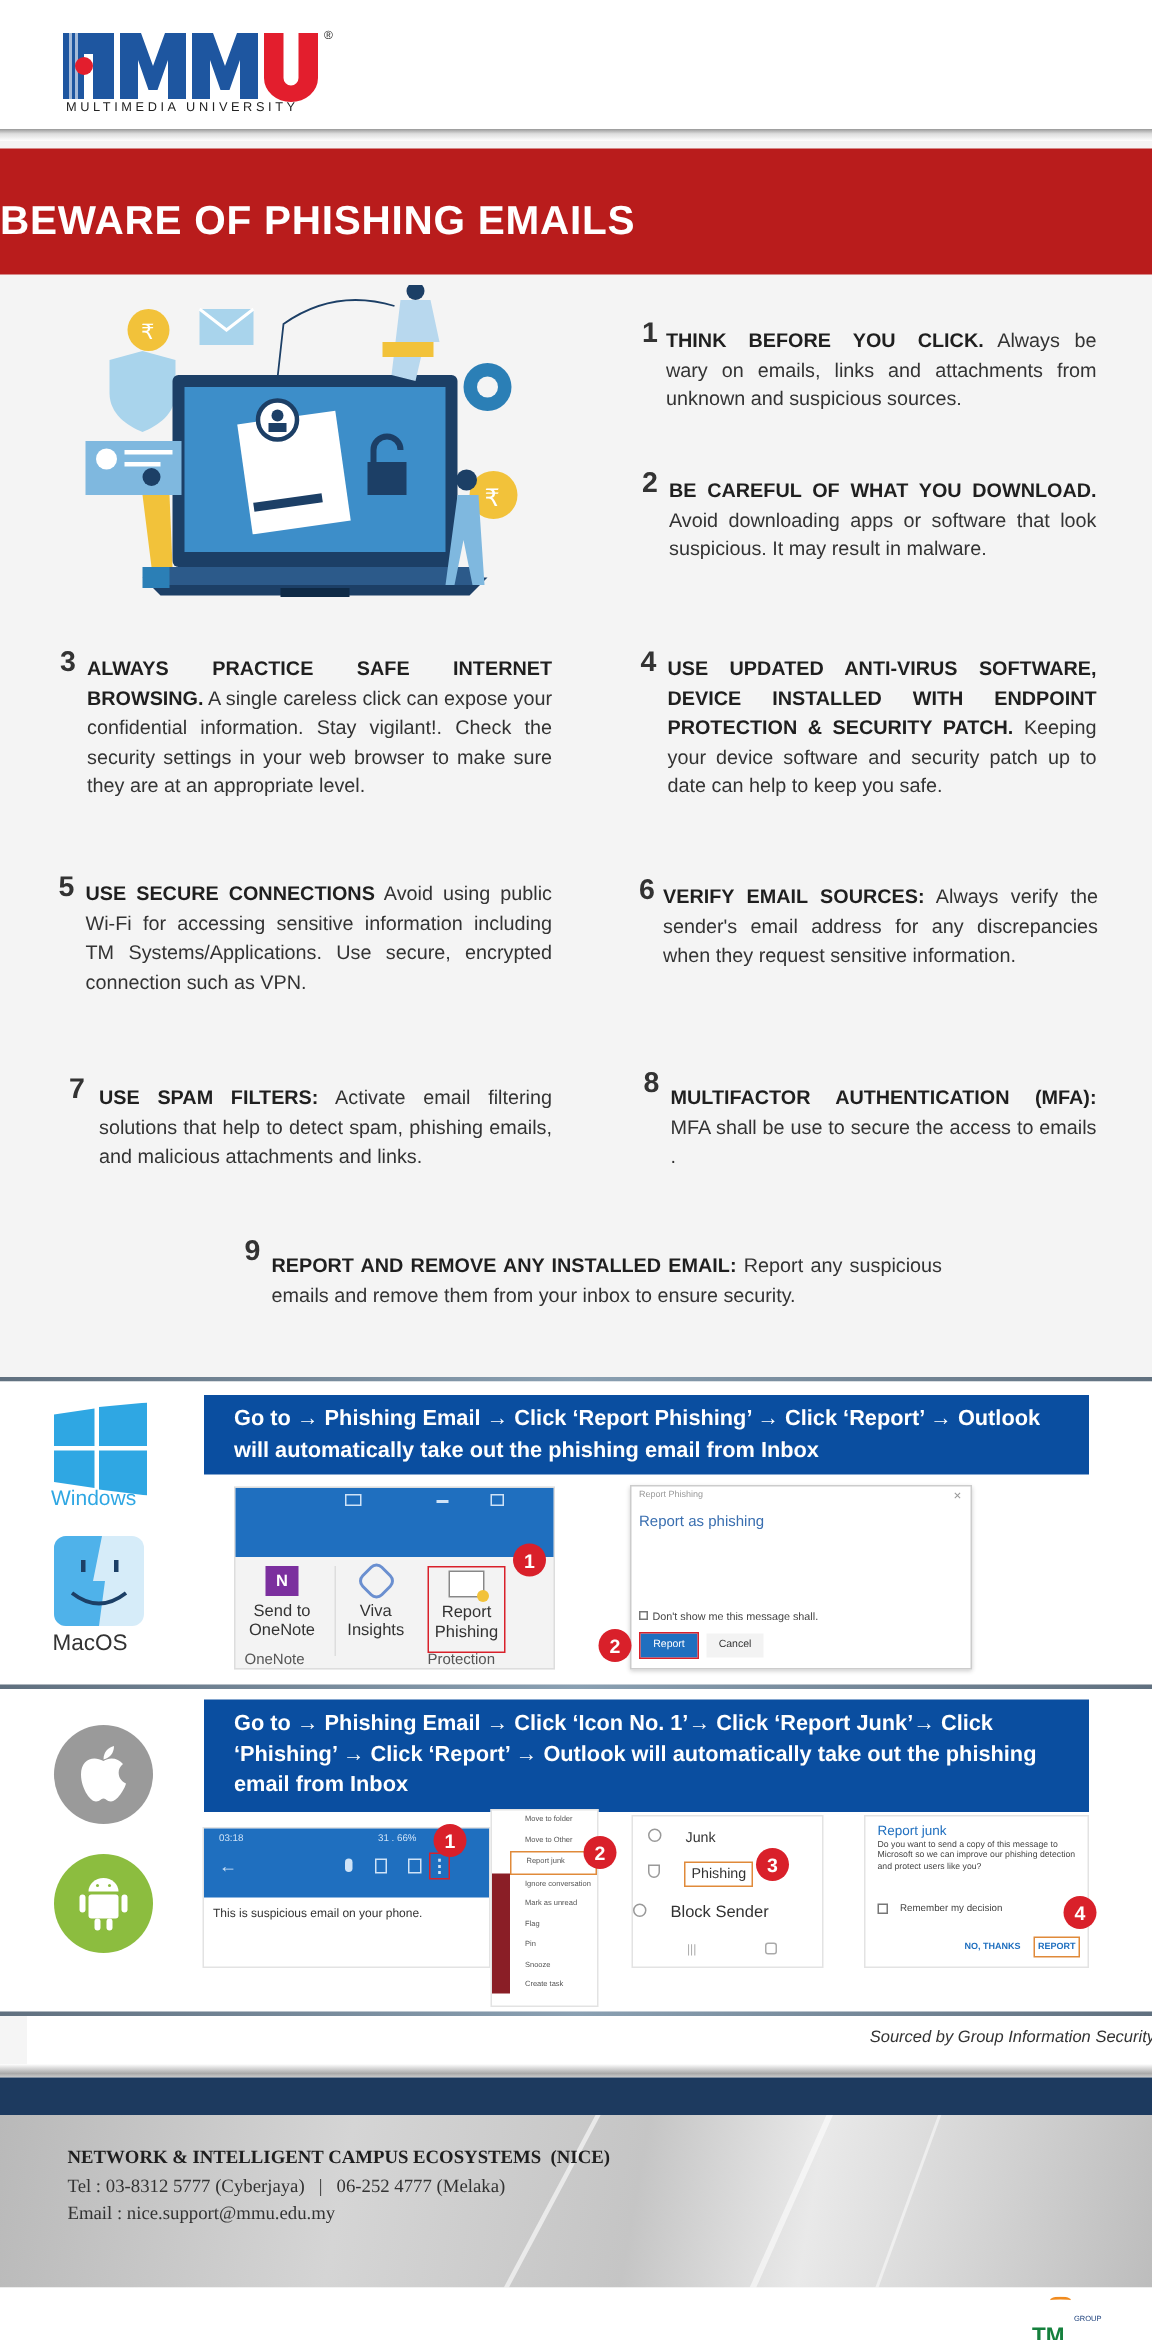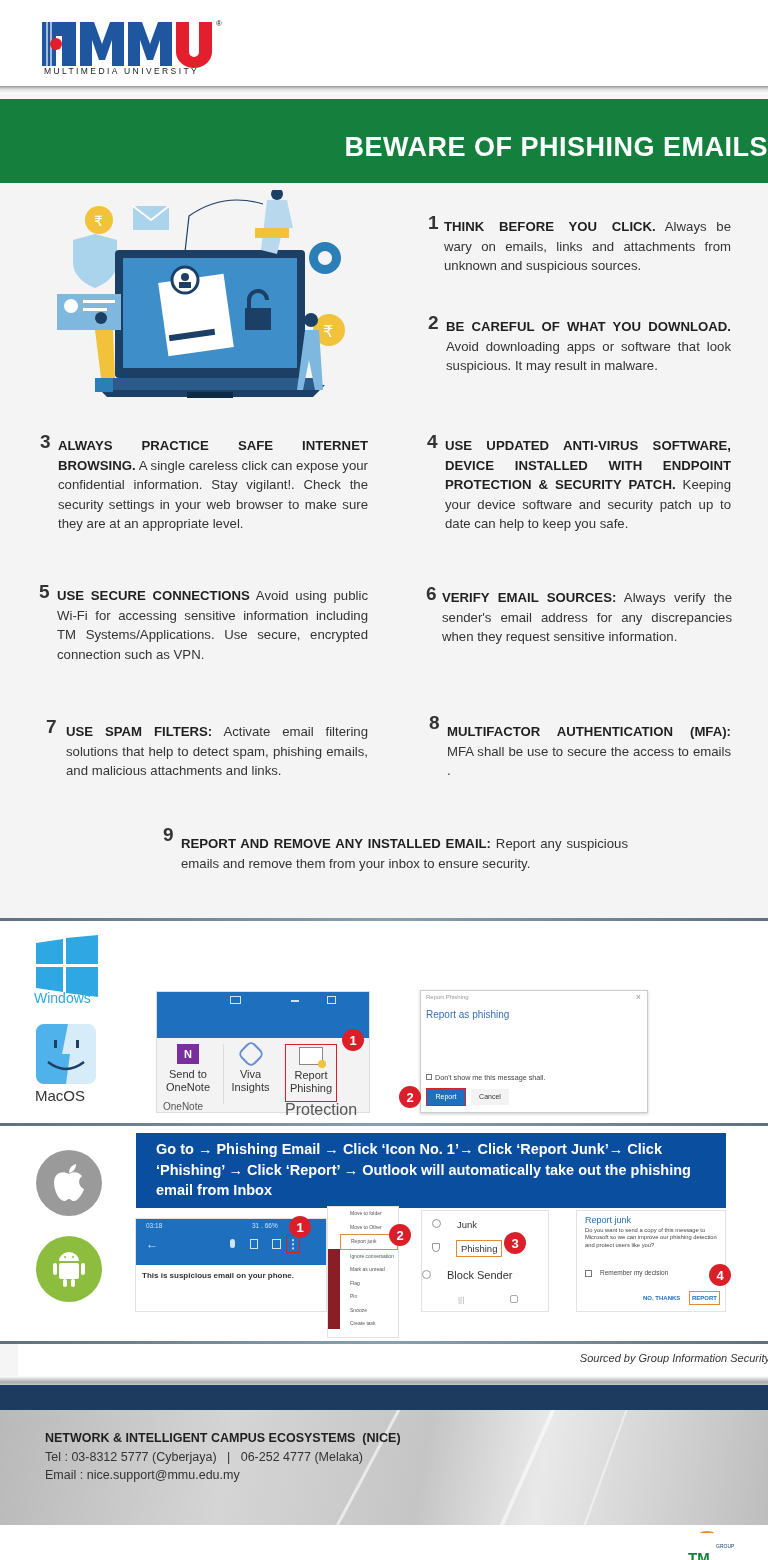--- a/index.html
+++ b/index.html
@@ -1,36 +1,36 @@
 <!DOCTYPE html>
 <html><head>
 <meta charset="utf-8">
 <style>
   * { box-sizing: border-box; margin: 0; padding: 0; }
   body { width: 768px; height: 1560px; background: #f5f5f5; font-family: "Liberation Sans", sans-serif; color: #2a2a2a; position: relative; overflow: hidden; }
   .header { position: absolute; left: 0; top: 0; width: 768px; height: 90px; background: #fff; }
   .logo { position: absolute; left: 40px; top: 14px; width: 200px; height: 64px; }
   .logo-sub { position: absolute; left: 44px; top: 66px; font-size: 8.5px; letter-spacing: 2.4px; color: #222; }
   .header-shadow { position: absolute; left: 0; top: 86px; width: 768px; height: 8px; background: linear-gradient(to bottom, #999 0, #ddd 40%, #fff 100%); }
-  .banner { position: absolute; left: 0; top: 99px; width: 768px; height: 96px; background: #15803d; display: flex; align-items: center; justify-content: flex-end; }
+  .banner { position: absolute; left: 0; top: 99px; width: 768px; height: 96px; background: #b91c1c; display: flex; align-items: center; justify-content: flex-start; }
   .banner h1 { color: #fff; font-size: 27px; font-weight: bold; letter-spacing: 0.5px; }
   .content { position: absolute; left: 0; top: 183px; width: 768px; height: 735px; background: #f4f4f4; }
   .illus { position: absolute; left: 55px; top: 190px; width: 310px; height: 220px; }
   .tip { position: absolute; font-size: 13.2px; line-height: 19.5px; color: #333; text-align: justify; }
   .tip .num { position: absolute; font-size: 19px; font-weight: bold; color: #333; }
   .tip .head { font-weight: bold; color: #1f1f1f; }
   .sep { position: absolute; left: 0; width: 768px; height: 3px; background: linear-gradient(to right, #60707f, #8aa0b2 50%, #60707f); }
   .os-panel { position: absolute; left: 0; width: 768px; background: #fff; }
   .instr { position: absolute; background: #0a4ea0; color: #fff; font-size: 14.5px; font-weight: bold; line-height: 20.5px; padding: 6px 20px; }
   .badge { position: absolute; width: 22px; height: 22px; border-radius: 50%; background: #d9202a; color: #fff; font-size: 13px; font-weight: bold; display: flex; align-items: center; justify-content: center; }
   .shot { position: absolute; background: #fff; }
   .footer { position: absolute; left: 0; top: 1385px; width: 768px; height: 140px; }
   .footer-dark { position: absolute; left: 0; top: 0; width: 768px; height: 25px; background: #1d3a5f; }
   .footer-grad { position: absolute; left: 0; top: 25px; width: 768px; height: 115px; background: linear-gradient(100deg, #b9b9b9 0%, #d5d5d5 30%, #c5c5c5 55%, #e9e9e9 70%, #bdbdbd 100%); overflow: hidden; }
-  .footer-text { position: absolute; left: 45px; top: 44px; font-size: 12.5px; color: #333; line-height: 18.5px; }
+  .footer-text { position: absolute; left: 45px; top: 44px; font-size: 12.5px; color: #333; line-height: 18.5px; font-family: Liberation Serif, serif; }
   .footer-text .org { font-weight: bold; color: #1f1f1f; font-size: 12.5px; }
 </style>
 </head>
 <body>
 
 <div class="header">
   <svg class="logo" viewBox="0 0 200 64">
     <g fill="#1e56a0">
       <path d="M2 8 h34 v44 h-14 v-30 h-6 v30 h-14 z"></path>
       <rect x="6" y="8" width="2" height="44" fill="#fff" opacity="0.6"></rect>
@@ -147,20 +147,21 @@
 
   <svg style="position:absolute; left:36px; top:103px;" width="60" height="60" viewBox="0 0 60 60">
     <rect width="60" height="60" rx="8" fill="#d6ecf9"></rect>
     <path d="M8 0 H32 L26 30 H34 L30 60 H8 A8 8 0 0 1 0 52 V8 A8 8 0 0 1 8 0 Z" fill="#4fb2ea"></path>
     <rect x="18" y="16" width="3" height="8" fill="#1c3f66"></rect>
       <rect x="40" y="16" width="3" height="8" fill="#1c3f66"></rect>
     <path d="M12 38 Q30 52 48 38" stroke="#1c3f66" stroke-width="2.5" fill="none"></path>
   </svg>
   <div style="position:absolute; left:35px; top:166px; color:#333; font-size:15px;">MacOS</div>
 
+  <div class="instr" style="left:136px; top:9px; width:590px; height:53px;">Go to → Phishing Email → Click ‘Report Phishing’ → Click ‘Report’ → Outlook will automatically take out the phishing email from Inbox</div>
 
   <div class="shot" style="left:156px; top:70px; width:214px; height:122px; background:#f3f3f3; border:1px solid #ddd;">
     <div style="position:absolute; left:0; top:0; width:212px; height:46px; background:#1f6fbf;">
       <span style="position:absolute; left:134px; top:8px; width:8px; height:2px; background:#cfe3f7;"></span>
       <span style="position:absolute; left:170px; top:4px; width:9px; height:8px; border:1.5px solid #cfe3f7;"></span>
       <span style="position:absolute; left:73px; top:4px; width:11px; height:8px; border:1.5px solid #cfe3f7;"></span>
     </div>
     <div style="position:absolute; left:4px; top:52px; width:54px; height:60px; text-align:center; font-size:11px; line-height:13px; color:#333;">
       <span style="display:block; margin:0 auto 4px; width:22px; height:20px; background:#7b2f9e; color:#fff; font-size:11px; font-weight:bold; line-height:20px;">N</span>
       <div>Send to</div>
@@ -172,21 +173,21 @@
       <div>Insights</div>
     </div>
     <div style="position:absolute; left:128px; top:52px; width:52px; height:58px; text-align:center; font-size:11px; line-height:13px; color:#333; border:1.5px solid #d9202a;">
       <span style="display:block; margin:2px auto 4px; width:24px; height:18px; border:1.5px solid #888; background:#fff; position:relative;">
           <span style="position:absolute; right:-4px; bottom:-4px; width:8px; height:8px; background:#f2c23a; border-radius:50%;"></span>
         </span>
       <div>Report</div>
       <div>Phishing</div>
     </div>
     <div style="position:absolute; left:6px; top:109px; font-size:10px; color:#555;">OneNote</div>
-    <div style="position:absolute; left:128px; top:109px; font-size:16px; color:#555;">Protection</div>
+    <div style="position:absolute; left:128px; top:109px; font-size:10px; color:#555;">Protection</div>
   </div>
   <div class="badge" style="left:342px; top:108px;">1</div>
 
   <div class="shot" style="left:420px; top:69px; width:228px; height:123px; border:1px solid #ccc; box-shadow:0 1px 3px rgba(0,0,0,0.2);">
     <div style="position:absolute; left:5px; top:3px; font-size:6px; color:#999;">Report Phishing</div>
     <div style="position:absolute; right:6px; top:1px; font-size:9px; color:#999;">×</div>
     <div style="position:absolute; left:5px; top:18px; font-size:10px; color:#3a6fb0;">Report as phishing</div>
     <div style="position:absolute; left:5px; top:82px; font-size:7.2px; color:#444;">
       <span style="display:inline-block; width:6px; height:6px; border:1px solid #777; margin-right:3px;"></span><span>Don't show me this message shall.</span>
     </div>
@@ -222,21 +223,21 @@
   <div class="shot" style="left:135px; top:92px; width:192px; height:94px; border:1px solid #e3e3e3;">
     <div style="position:absolute; left:0; top:0; width:190px; height:46px; background:#1f6fbf;">
       <span style="position:absolute; left:10px; top:3px; font-size:6.5px; color:#cfe3f7;">03:18</span>
       <span style="position:absolute; left:116px; top:3px; font-size:6.5px; color:#cfe3f7;">31 . 66%</span>
       <span style="position:absolute; left:10px; top:18px; font-size:12px; color:#cfe3f7;">←</span>
       <span style="position:absolute; left:94px; top:20px; width:5px; height:9px; border-radius:3px; background:#cfe3f7;"></span>
       <span style="position:absolute; left:114px; top:20px; width:8px; height:10px; border:1.5px solid #cfe3f7;"></span>
       <span style="position:absolute; left:136px; top:20px; width:9px; height:10px; border:1.5px solid #cfe3f7;"></span>
       <span style="position:absolute; left:150px; top:16px; width:14px; height:18px; border:1.5px solid #d9202a; color:#cfe3f7; font-size:12px; line-height:16px; text-align:center; font-weight:bold;">⋮</span>
     </div>
-    <div style="position:absolute; left:6px; top:52px; font-size:8px; color:#333;font-weight:bold;">This is suspicious email on your phone.</div>
+    <div style="position:absolute; left:6px; top:52px; font-size:8px; color:#333;">This is suspicious email on your phone.</div>
   </div>
   <div class="badge" style="left:289px; top:90px;">1</div>
 
   <div class="shot" style="left:327px; top:80px; width:72px; height:132px; border:1px solid #e3e3e3;">
     <div style="position:absolute; left:0; top:42px; width:12px; height:80px; background:#8a1e26;"></div>
     <div style="position:absolute; left:12px; top:0; width:58px; font-size:5px; color:#555; line-height:13.5px;">
       <div style="padding-left:10px;">Move to folder</div>
       <div style="padding-left:10px;">Move to Other</div>
       <div style="padding-left:10px; border:1px solid #e08a3a;">Report junk</div>
       <div style="padding-left:10px;">Ignore conversation</div>

